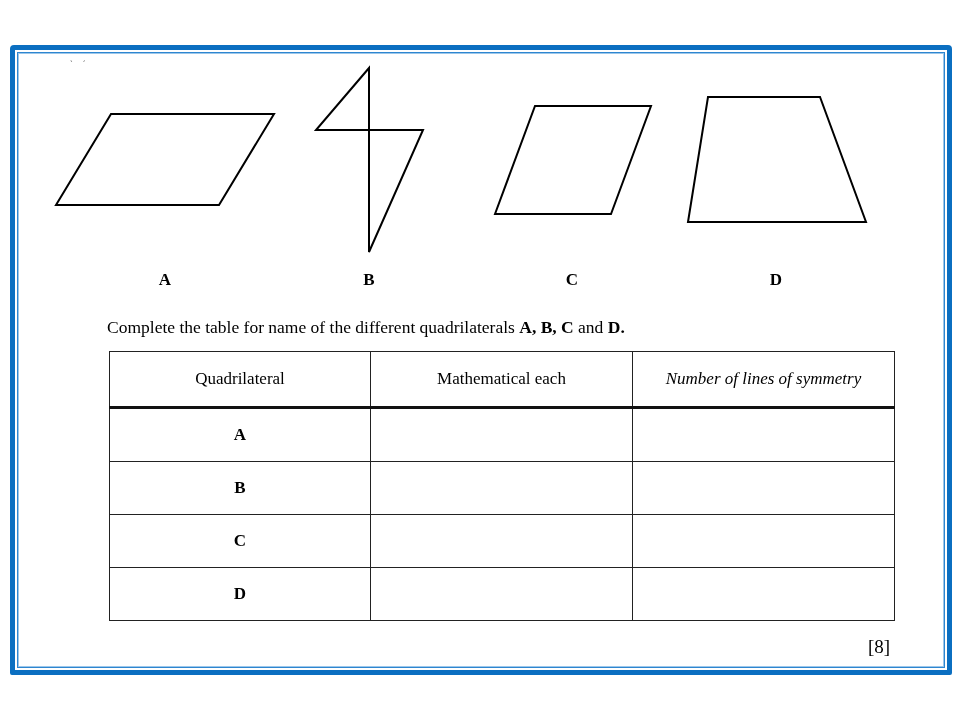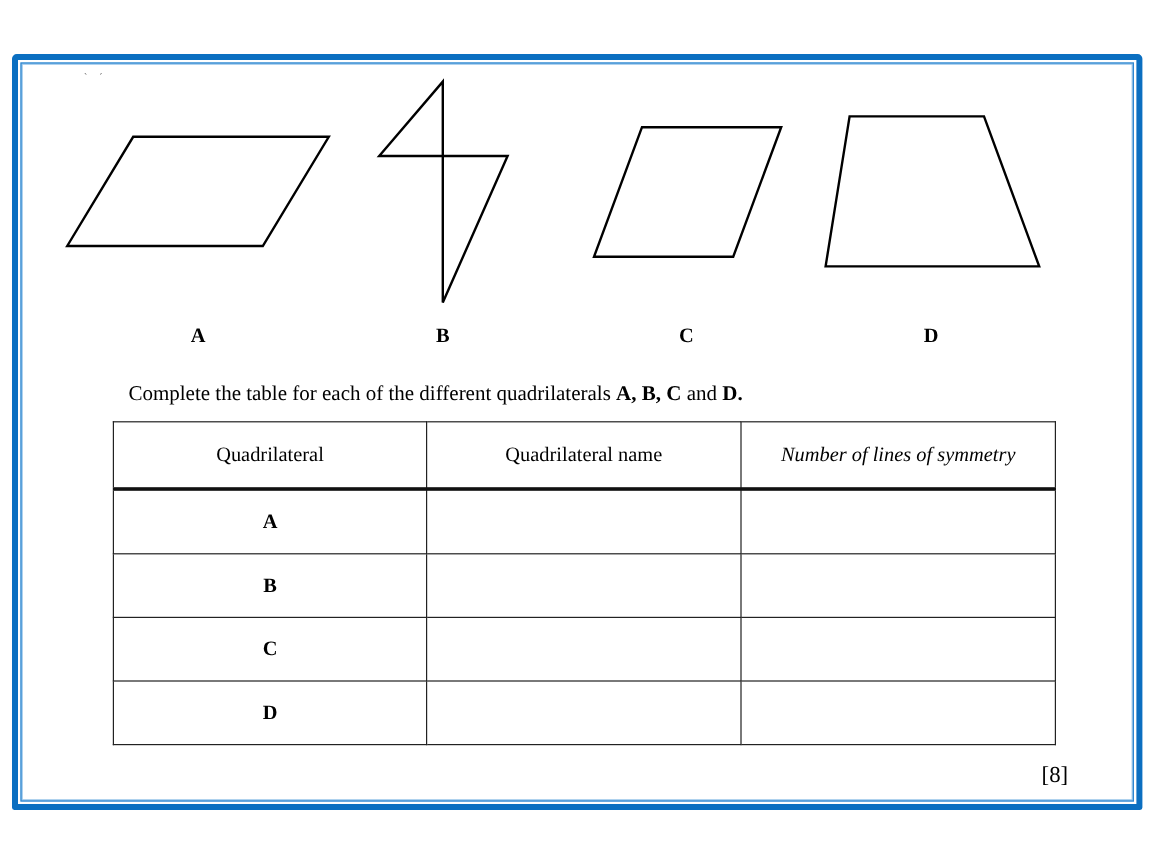--- a/index.html
+++ b/index.html
@@ -5,21 +5,21 @@
   html, body { margin:0; padding:0; }
   body { width:960px; height:720px; background:#ffffff; position:relative; overflow:hidden; font-family:"Liberation Serif", serif; color:#000; }
   .frame { position:absolute; left:10px; top:45px; width:942px; height:630px; box-sizing:border-box; border:5px solid #0B6FC1; border-radius:4px 4px 2px 2px; }
   .frame-inner { position:absolute; left:2px; top:2px; right:2px; bottom:2px; border:2px solid #9CC7EA; }
   .frame-inner2 { position:absolute; left:2px; top:2px; right:2px; bottom:2px; border:1px solid #2E86D0; }
   .artifact { position:absolute; left:70px; top:60px; font-size:8px; color:#555; letter-spacing:4px; }
   svg.shapes { position:absolute; left:0; top:0; }
   .shape-label { position:absolute; font-weight:bold; font-size:17px; transform:translateX(-50%); }
   .instruction { position:absolute; left:107px; top:317px; font-size:17.5px; white-space:nowrap; }
   .instruction b { font-weight:bold; }
-  table.qt { position:absolute; left:94px; top:351px; border-collapse:collapse; font-size:17px; }
+  table.qt { position:absolute; left:109px; top:351px; border-collapse:collapse; font-size:17px; }
   table.qt td, table.qt th { border:1px solid #222; padding:0; text-align:center; font-weight:normal; }
   table.qt th { height:54px; }
   table.qt thead tr { border-bottom:3px solid #111; }
   table.qt th.c1, table.qt td.c1 { width:260px; }
   table.qt th.c2, table.qt td.c2 { width:261px; }
   table.qt th.c3, table.qt td.c3 { width:261px;font-style:italic; }
   table.qt td { height:52px; }
   table.qt td.c1 { font-weight:bold; }
   .marks { position:absolute; left:868px; top:636px; font-size:19px; }
 </style>
@@ -38,27 +38,27 @@
   <polygon fill="none" stroke="#000" stroke-width="2" points="369,68 316,130 423,130 369,252"></polygon>
   <polygon fill="none" stroke="#000" stroke-width="2" points="495,214 535,106 651,106 611,214"></polygon>
   <polygon fill="none" stroke="#000" stroke-width="2" points="688,222 708,97 820,97 866,222"></polygon>
 </svg>
 
 <div class="shape-label" style="left:165px;top:270px;">A</div>
 <div class="shape-label" style="left:369px;top:270px;">B</div>
 <div class="shape-label" style="left:572px;top:270px;">C</div>
 <div class="shape-label" style="left:776px;top:270px;">D</div>
 
-<div class="instruction"><span>Complete the table for each of the different quadrilaterals </span><b>A</b><b>, </b><b>B</b><b>, </b><b>C</b><span> and </span><b>D</b><b>.</b></div>
+<div class="instruction"><span>Complete the table for name of the different quadrilaterals </span><b>A</b><b>, </b><b>B</b><b>, </b><b>C</b><span> and </span><b>D</b><b>.</b></div>
 
 <table class="qt">
   <thead>
     <tr>
       <th class="c1">Quadrilateral</th>
-      <th class="c2">Quadrilateral name</th>
+      <th class="c2">Mathematical each</th>
       <th class="c3">Number of lines of symmetry</th>
     </tr>
   </thead>
   <tbody>
     <tr>
       <td class="c1">A</td>
       <td class="c2"></td>
       <td class="c3"></td>
     </tr>
     <tr>

